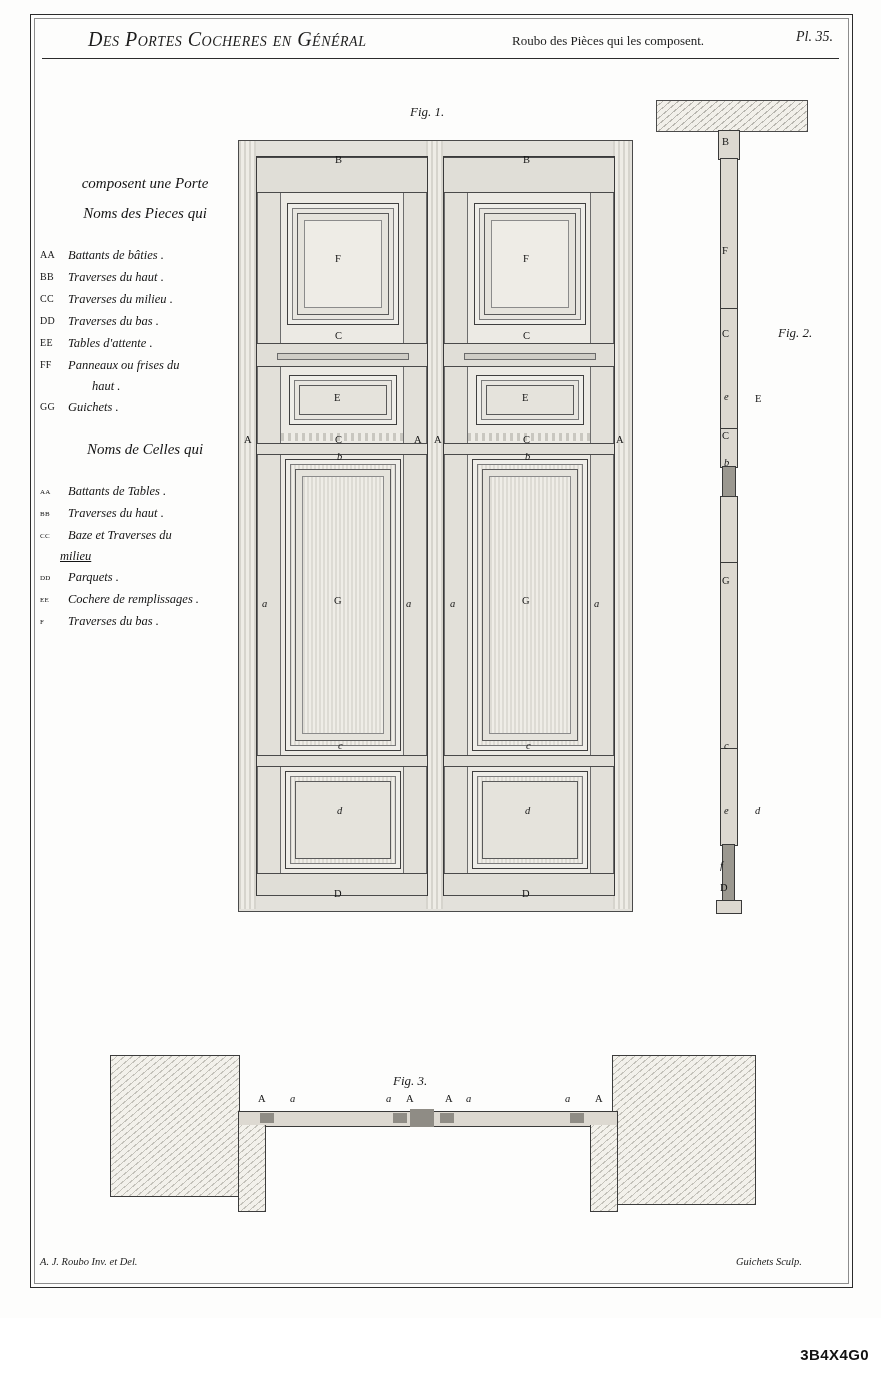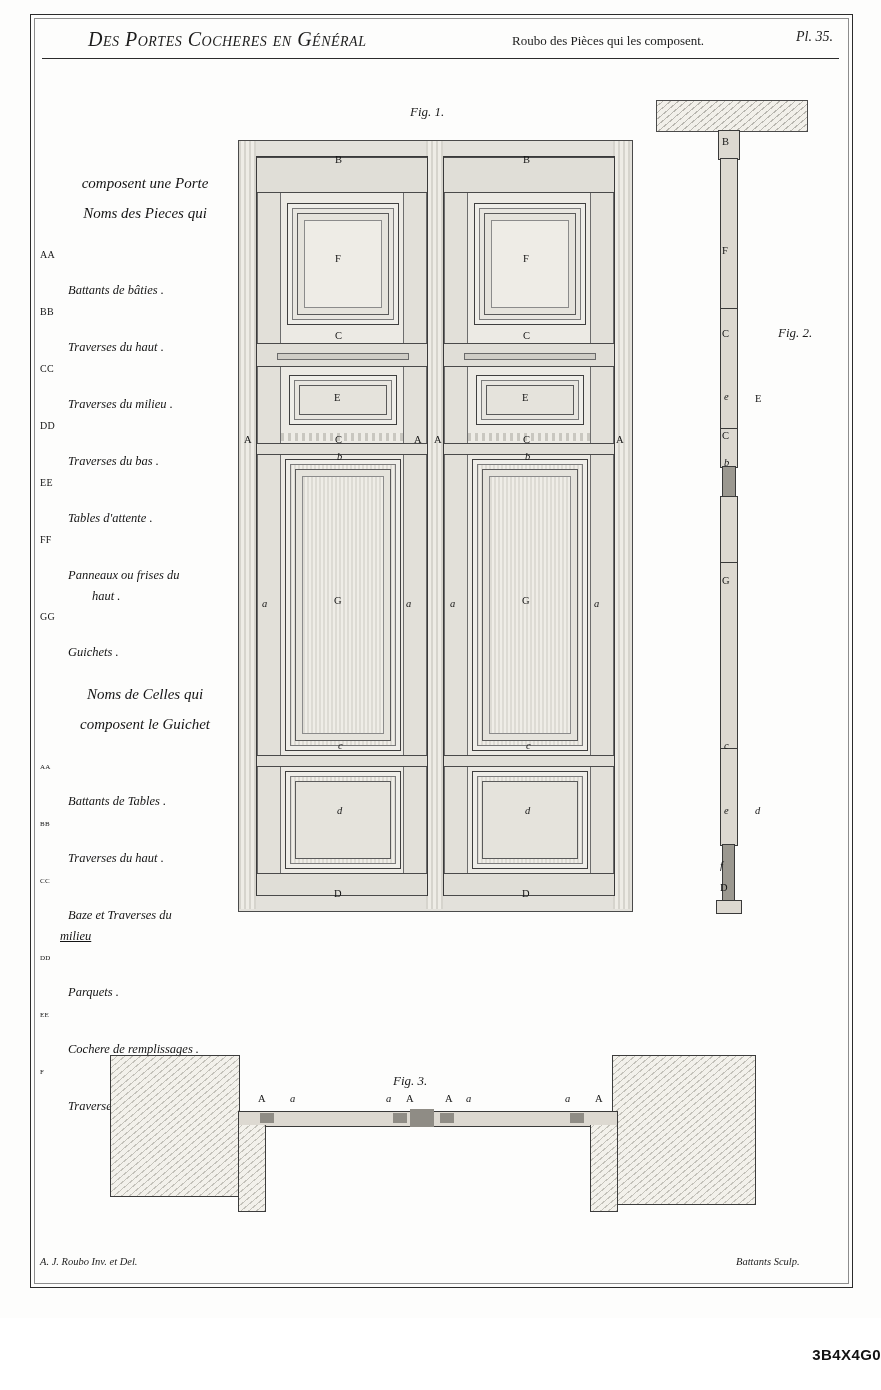--- a/index.html
+++ b/index.html
@@ -18,21 +18,21 @@
   .plate-no{position:absolute;left:796px;top:29px;font-style:italic;font-size:14px;color:#1c1c1c;white-space:nowrap;}
 
   
   .figcap{position:absolute;font-style:italic;font-size:13px;color:#1c1c1c;white-space:nowrap;}
 
   
   #legend{position:absolute;left:40px;top:168px;width:210px;color:#141414;}
   .leg-head{font-style:italic;font-size:15px;line-height:30px;text-align:center;}
   .leg-row{display:flex;font-style:italic;font-size:12.5px;line-height:22px;}
   .leg-key{width:28px;flex:none;font-variant:small-caps;font-style:normal;font-size:10px;letter-spacing:.3px;}
-  .leg-txt{flex:1;margin-top:35px;}
+  .leg-txt{flex:1;}
   .leg-cont{padding-left:52px;font-style:italic;font-size:12.5px;line-height:20px;}
   .leg-gap{height:16px;}
 
   
   #fig1{position:absolute;left:238px;top:140px;width:393px;height:770px;}
   .wall{position:absolute;background:#dedcd6;}
   #f1-frame{position:absolute;left:0;top:0;width:393px;height:770px;background:#e3e1db;border:1px solid #4a4a4a;}
   .leaf{position:absolute;top:16px;width:170px;height:738px;background:#eceae4;border:1px solid #3a3a3a;}
   #leaf-l{left:18px;}
   #leaf-r{left:205px;}
@@ -66,21 +66,21 @@
   .f3-dark{position:absolute;background:#8f8c85;}
 
   
   .sig{position:absolute;font-style:italic;font-size:10.5px;color:#1c1c1c;white-space:nowrap;}
 
   
   #footer{position:absolute;left:0;top:1318px;width:881px;height:72px;background:#ffffff;}
   #footer-inner{position:absolute;left:0;top:0;width:881px;height:72px;display:flex;align-items:center;}
   #alamy-logo{width:112px;height:72px;background:#000;color:#fff;display:flex;align-items:center;justify-content:center;font-family:"Liberation Sans",sans-serif;font-size:23px;font-weight:bold;letter-spacing:.5px;}
   #footer-text{flex:1;padding-left:14px;font-family:"Liberation Sans",sans-serif;font-size:12.5px;color:#111;line-height:1.35;}
-  #footer-id{font-family:"Liberation Sans",sans-serif;font-size:15px;font-weight:bold;color:#111;letter-spacing:.4px;}
+  #footer-id{padding-right:12px;font-family:"Liberation Sans",sans-serif;font-size:15px;font-weight:bold;color:#111;letter-spacing:.4px;}
 </style>
 </head>
 <body>
 
 <div id="plate">
 
   <div id="sheet-border"></div>
   <div id="sheet-border2"></div>
 
   <div id="header"></div>
@@ -119,21 +119,20 @@
       <span class="leg-txt">Panneaux ou frises du</span>
     </div>
     <div class="leg-cont">haut .</div>
     <div class="leg-row">
       <span class="leg-key">GG</span>
       <span class="leg-txt">Guichets .</span>
     </div>
 
     <div class="leg-gap"></div>
     <div class="leg-head">Noms de Celles qui</div>
-    <div class="leg-head">composent le Guichet</div>
     <div class="leg-gap"></div>
 
     <div class="leg-row">
       <span class="leg-key">aa</span>
       <span class="leg-txt">Battants de Tables .</span>
     </div>
     <div class="leg-row">
       <span class="leg-key">bb</span>
       <span class="leg-txt">Traverses du haut .</span>
     </div>
@@ -324,21 +323,21 @@
     <div class="lbl" style="left:180px;top:38px;">a</div>
     <div class="lbl" style="left:276px;top:38px;">a</div>
     <div class="lblU" style="left:296px;top:38px;">A</div>
     <div class="lblU" style="left:335px;top:38px;">A</div>
     <div class="lbl" style="left:356px;top:38px;">a</div>
     <div class="lbl" style="left:455px;top:38px;">a</div>
     <div class="lblU" style="left:485px;top:38px;">A</div>
   </div>
 
   <div class="sig" style="left:40px;top:1256px;">A. J. Roubo Inv. et Del.</div>
-  <div class="sig" style="left:736px;top:1256px;">Battants Sculp.</div>
+  <div class="sig" style="left:736px;top:1256px;">Guichets Sculp.</div>
 </div>
 
 <div id="footer">
   <div id="footer-inner">
     <div id="footer-text"></div>
     <div id="footer-id">3B4X4G0</div>
   </div>
 </div>
 
 </body></html>

